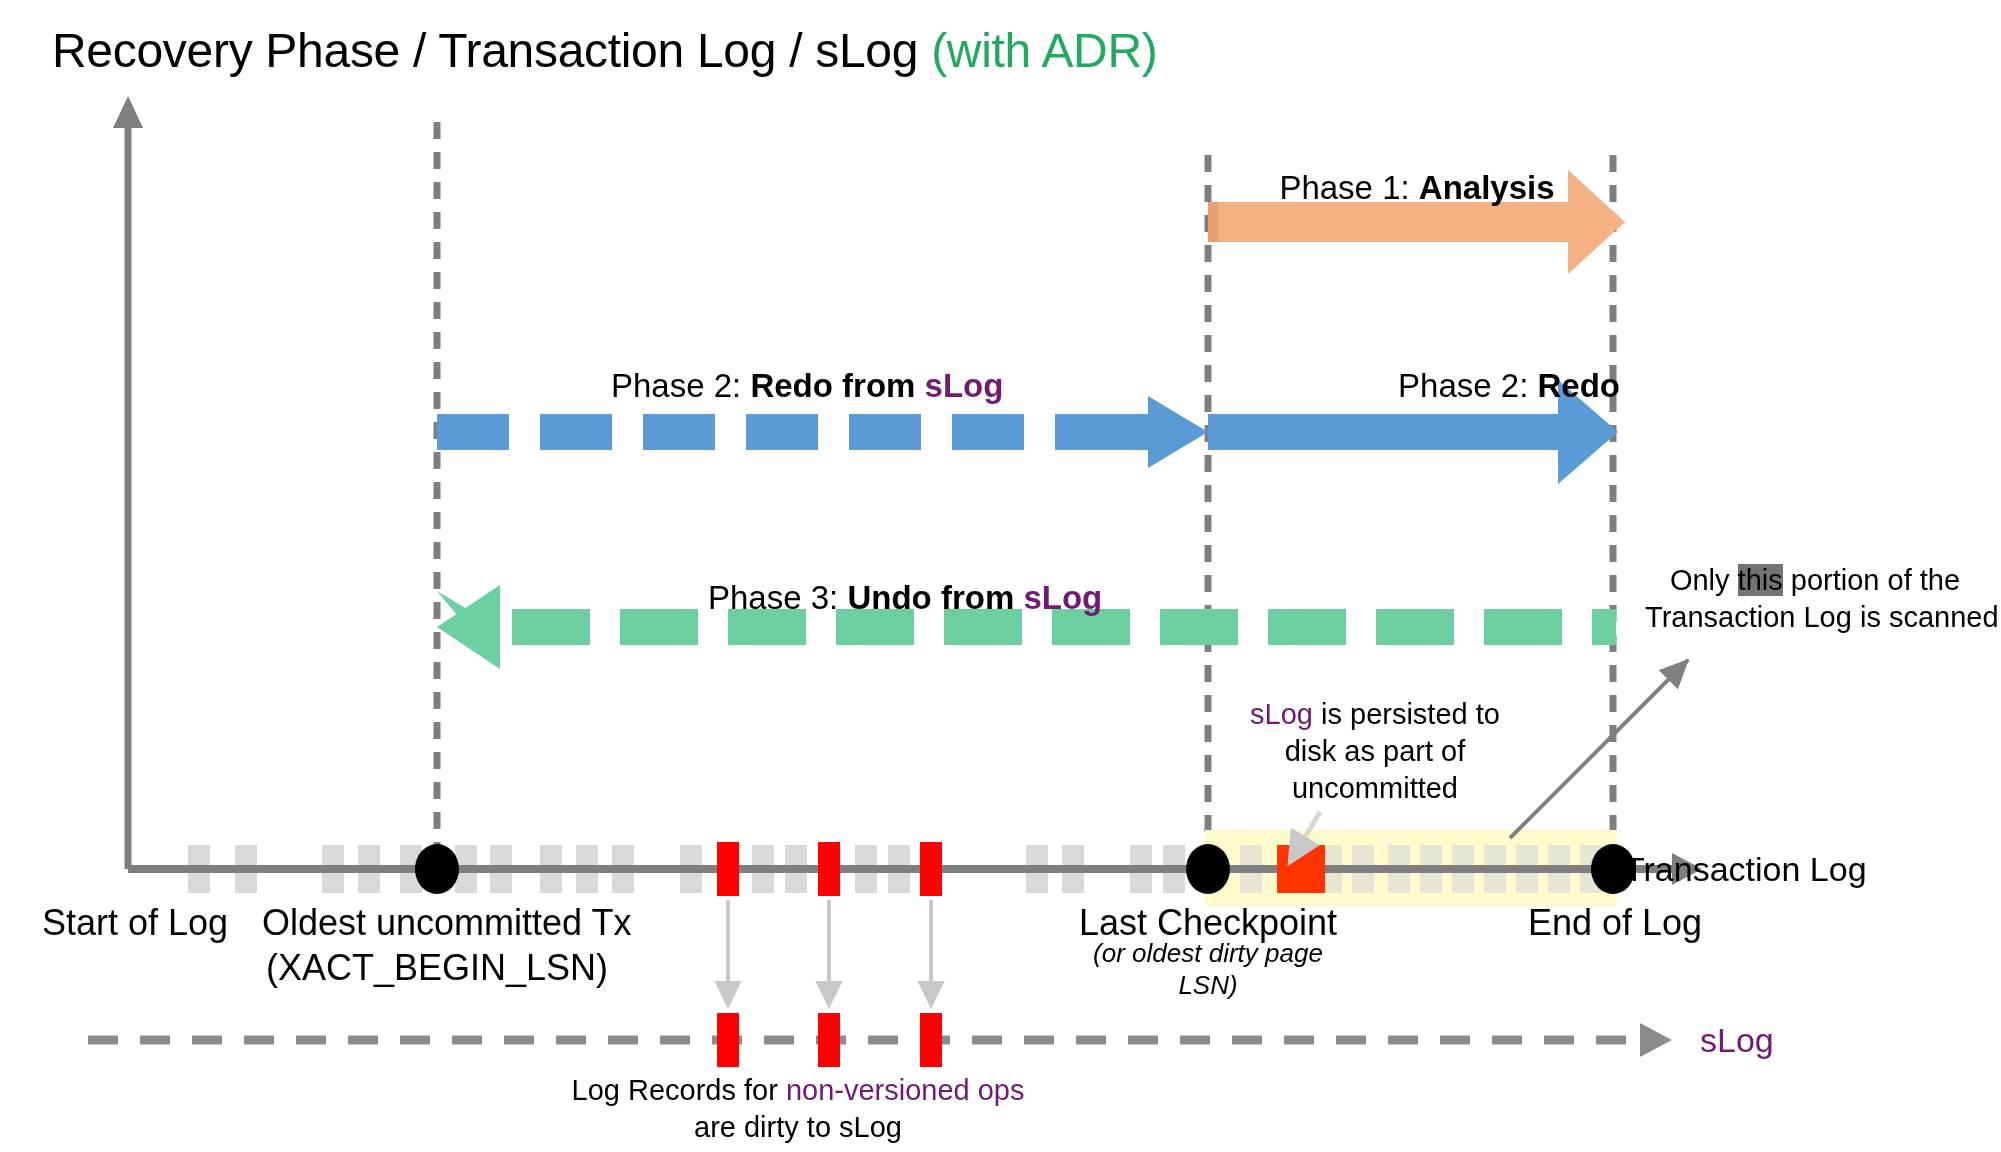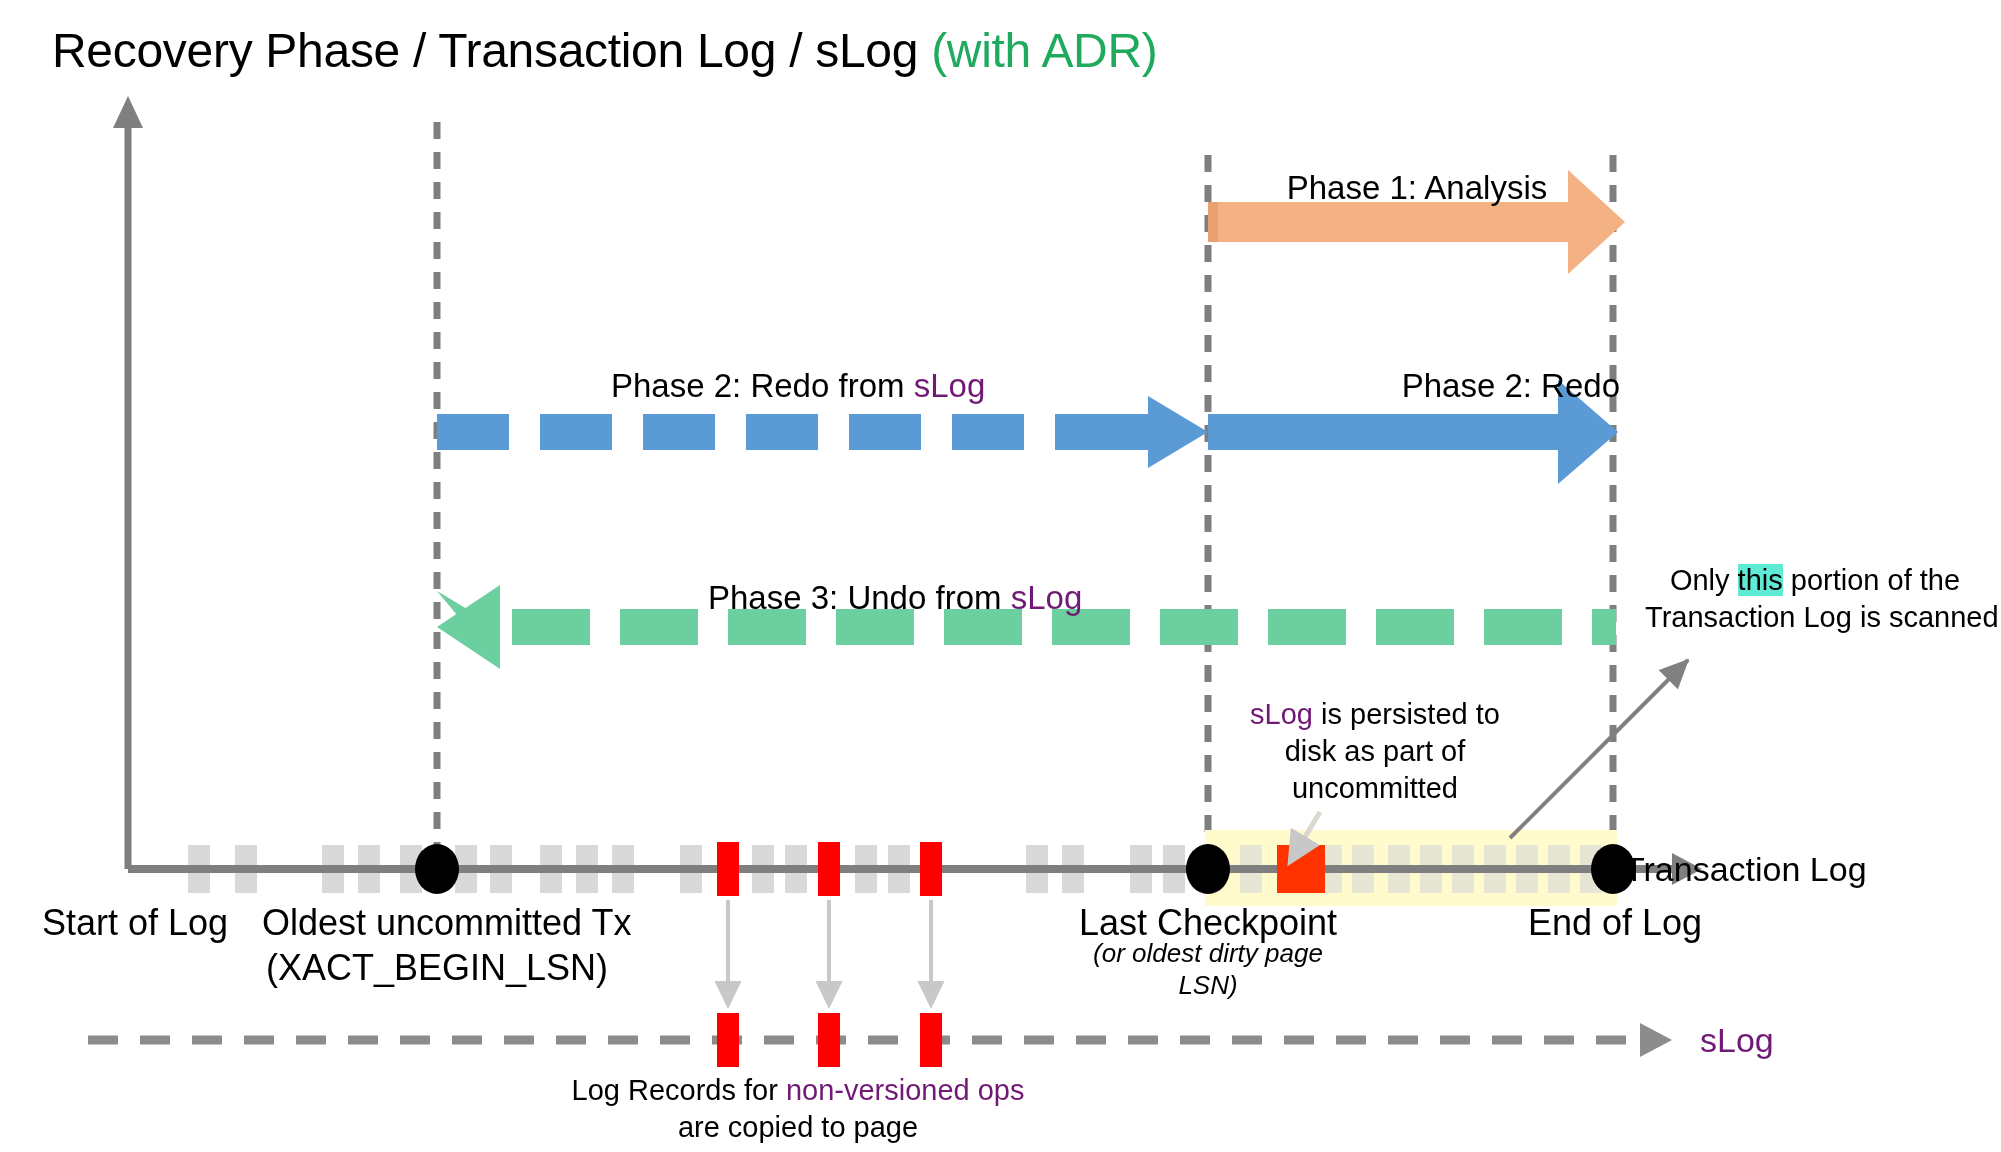--- a/index.html
+++ b/index.html
@@ -6,24 +6,24 @@
   body{width:2001px;height:1152px;position:relative;overflow:hidden;
        font-family:"Liberation Sans","DejaVu Sans",sans-serif;color:#000;}
   #stage{position:absolute;inset:0;width:2001px;height:1152px;}
   .t{position:absolute;white-space:nowrap;line-height:1.22;}
   .ctr{text-align:center;}
 
   #title{left:52px;top:22px;font-size:48px;letter-spacing:-0.3px;}
   #title .adr{color:#1FAA5E;}
 
   .red{color:#701a75;}
-  .hl{background:#5eead4;}
+  .hl{background:#737373;}
 
   .phaselbl{font-size:33px;}
-  .phaselbl .b{font-weight:normal;margin-top:21px;}
+  .phaselbl .b{font-weight:bold;margin-top:21px;}
 
   .note{font-size:29px;line-height:1.28;text-align:center;}
 
   .axlabel{font-size:34px;}
   .smalllabel{font-size:36px;line-height:1.25;text-align:center;}
   .ital-sub{font-size:26px;font-style:italic;line-height:1.22;text-align:center;}
 
   svg{position:absolute;left:0;top:0;overflow:visible;}
 </style>
 </head>
@@ -209,16 +209,16 @@
     <span>LSN)</span>
   </div>
   <div class="t smalllabel" style="left:1063px;top:900px;width:290px;">
     <span>Last Checkpoint</span>
   </div>
 
   <div class="t smalllabel" style="left:1500px;top:900px;width:230px;">End of Log</div>
 
   <div class="t note" style="left:558px;top:1072px;width:480px;">
     <span>Log Records for </span><span class="red">non-versioned ops</span><br>
-    <span>are copied to page</span>
+    <span>are dirty to sLog</span>
   </div>
 
 </div>
 
 </body></html>

